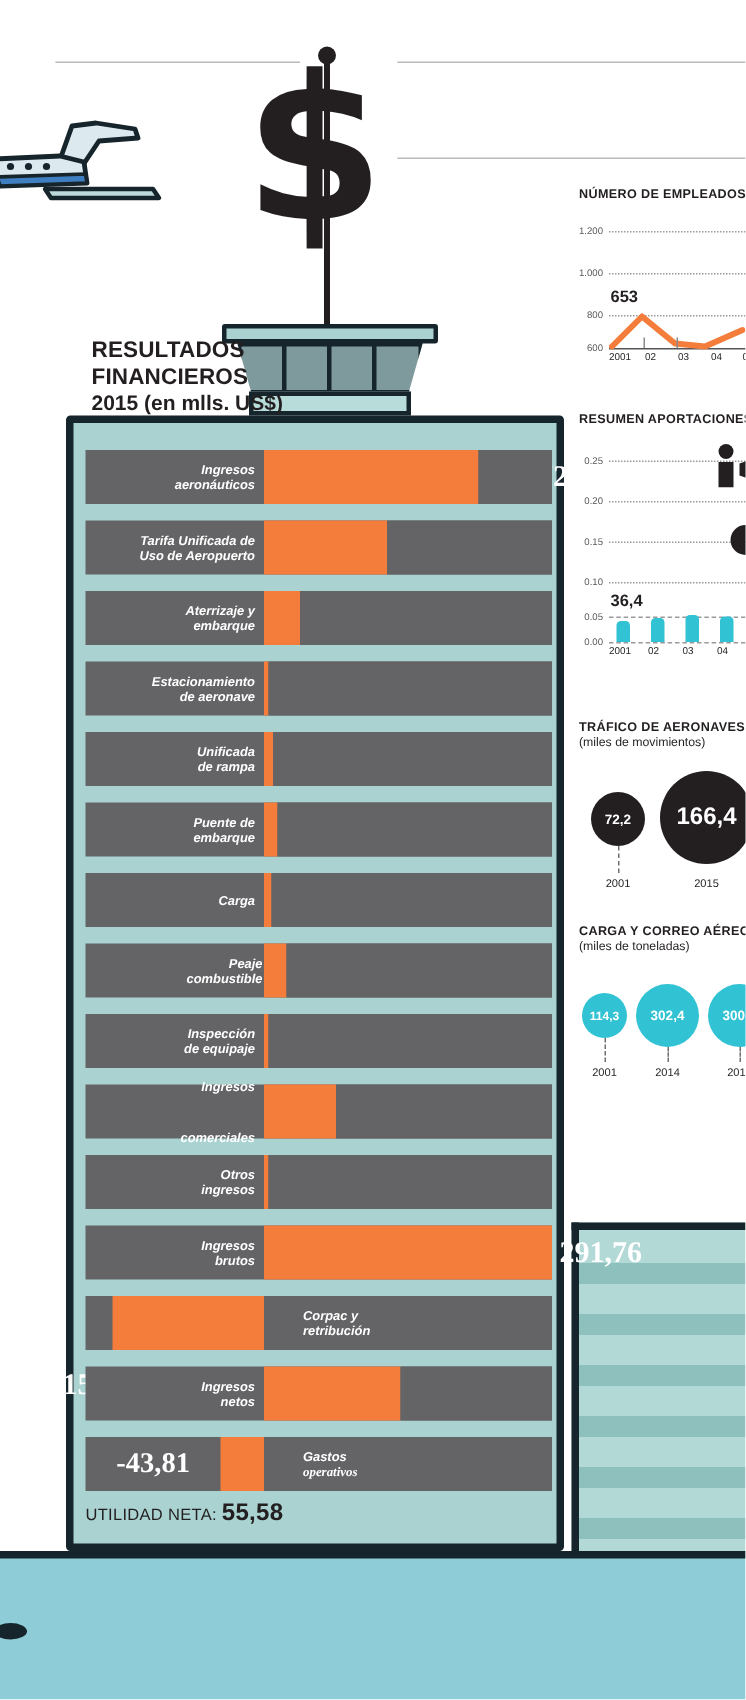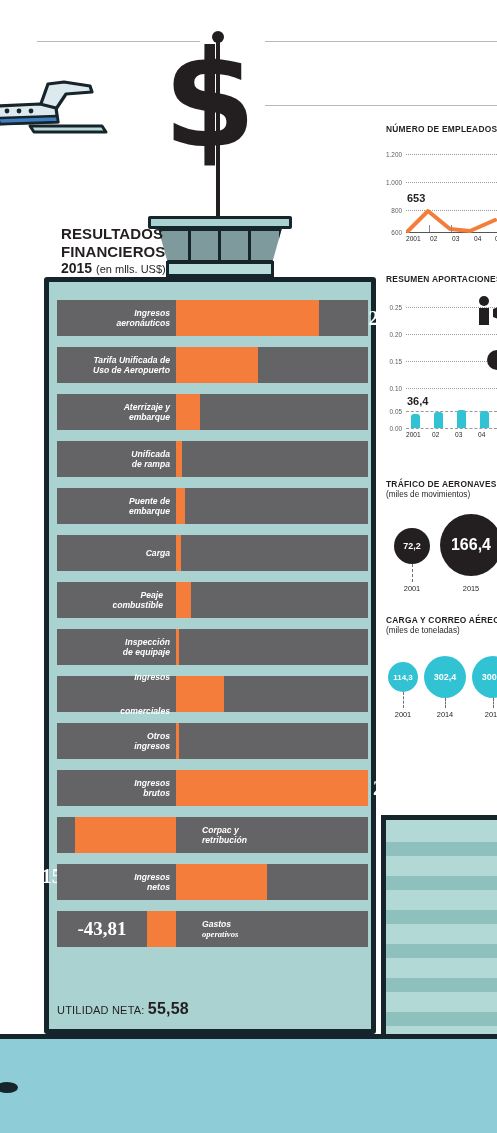--- a/index.html
+++ b/index.html
@@ -62,21 +62,21 @@
   .ground { position: absolute; left: 0; top: 1034px; width: 497px; height: 99px; background: #8ecdd8; border-top: 5px solid #16242b; }
   .ground-mark { position: absolute; left: -4px; top: 1082px; width: 22px; height: 11px; background: #16242b; border-radius: 50%; }
 
   
   .head {
     position: absolute; left: 61px; top: 225px; width: 150px;
     color: #231f20; line-height: 1.18;
   }
   .head .l1, .head .l2 { font-size: 15px; font-weight: 700; letter-spacing: .1px; }
   .head .l3 { font-size: 14px; font-weight: 700; }
-  .head .l3 small { font-size: 11px; font-weight: 400; }
+  .head .l3 small { font-size: 14px; font-weight: 700; }
 
   
   .rows { position: absolute; left: 57px; top: 300px; width: 311px; }
   .row { position: relative; height: 36px; margin-bottom: 11px; }
   .track { position: absolute; inset: 0; background: #646467; }
   .lbl {
     position: absolute; top: 0; height: 36px;
     display: flex; flex-direction: column; justify-content: center; align-items: flex-end;
     color: #ffffff; font-size: 8.6px; font-weight: 700; font-style: italic;
     line-height: 1.22; text-align: right; padding-right: 6px;
@@ -200,20 +200,30 @@
         <div class="fill" style="left: 119px; width: 24.0658px;"></div>
         <div class="lbl" style="left: 0px; width: 119px;">
           <span style="display: block;">Aterrizaje y</span>
           <span style="display: block;">embarque</span>
         </div>
         <div class="val" style="left: 148.066px;">36,57</div>
         <div class="cap-right" style="left: 143.066px; width: 167.934px;"></div>
       </div>
       <div class="row">
         <div class="track"></div>
+        <div class="fill" style="left: 119px; width: 3px;"></div>
+        <div class="lbl" style="left: 0px; width: 119px;">
+          <span style="display: block;">Estacionamiento</span>
+          <span style="display: block;">de aeronave</span>
+        </div>
+        <div class="val" style="left: 127px;">3,12</div>
+        <div class="cap-right" style="left: 122px; width: 189px;"></div>
+      </div>
+      <div class="row">
+        <div class="track"></div>
         <div class="fill" style="left: 119px; width: 6.25171px;"></div>
         <div class="lbl" style="left: 0px; width: 119px;">
           <span style="display: block;">Unificada</span>
           <span style="display: block;">de rampa</span>
         </div>
         <div class="val" style="left: 130.252px;">9,5</div>
         <div class="cap-right" style="left: 125.252px; width: 185.748px;"></div>
       </div>
       <div class="row">
         <div class="track"></div>
@@ -230,21 +240,21 @@
         <div class="fill" style="left: 119px; width: 4.50781px;"></div>
         <div class="lbl" style="left: 0px; width: 119px;">
           <span style="display: block;">Carga</span>
         </div>
         <div class="val" style="left: 128.508px;">6,85</div>
         <div class="cap-right" style="left: 123.508px; width: 187.492px;"></div>
       </div>
       <div class="row">
         <div class="track"></div>
         <div class="fill" style="left: 119px; width: 14.9975px;"></div>
-        <div class="lbl" style="left: 0px; width: 112px; padding-left: 40px;">
+        <div class="lbl" style="left: 12px; width: 112px; padding-left: 40px;">
           <span style="display: block;">Peaje</span>
           <span style="display: block;">combustible</span>
         </div>
         <div class="val" style="left: 138.998px;">22,79</div>
         <div class="cap-right" style="left: 133.998px; width: 177.002px;"></div>
       </div>
       <div class="row">
         <div class="track"></div>
         <div class="fill" style="left: 119px; width: 3px;"></div>
         <div class="lbl" style="left: 0px; width: 119px;">

